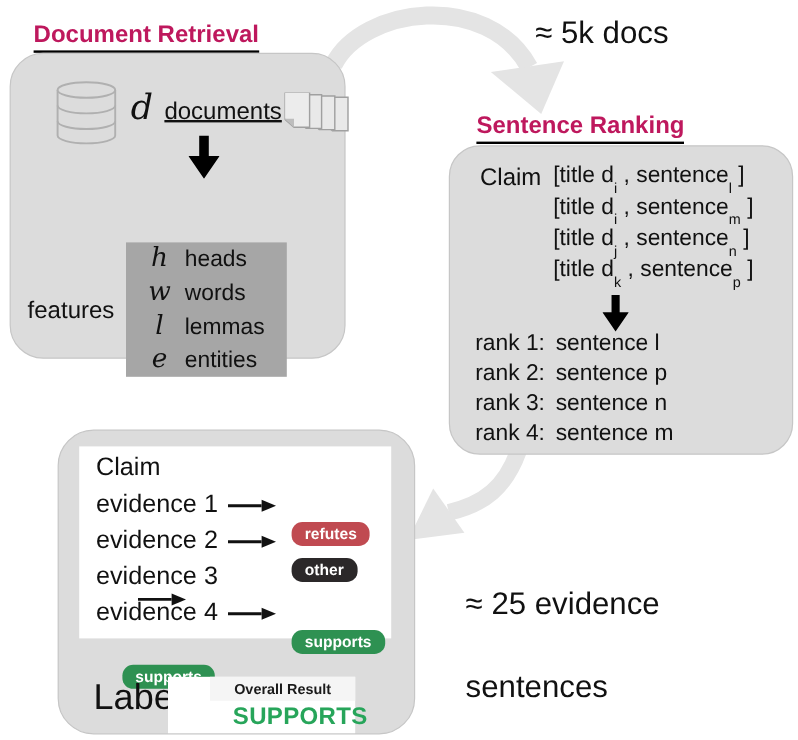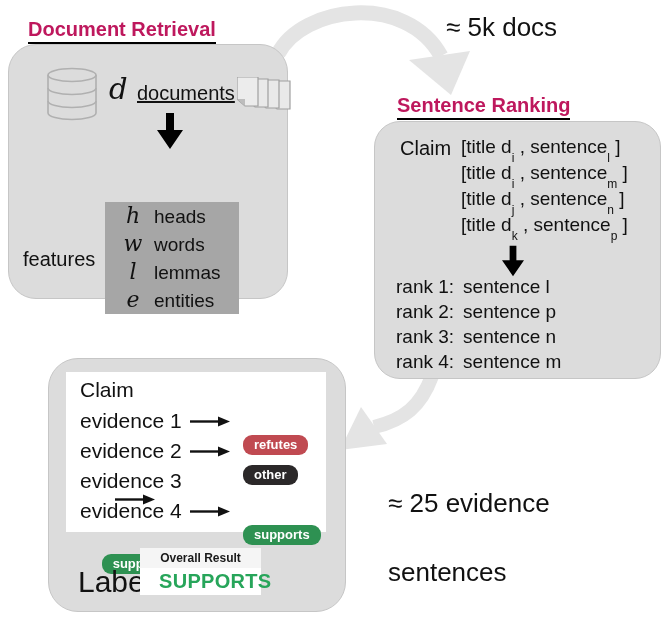--- a/index.html
+++ b/index.html
@@ -42,21 +42,21 @@
   .nli-panel{position:absolute;left:66px;top:372px;width:260px;height:160px;background:#ffffff;}
   .nli-claim{position:absolute;left:14px;top:6px;font-size:21px;}
   .ev-row{position:absolute;left:14px;display:flex;align-items:center;height:24px;}
   .ev-label{font-size:21px;width:108px;flex-shrink:0;}
   .ev-arrow{margin-left:2px;flex-shrink:0;}
   .badge{
     margin-left:13px;color:#fff;font-size:13px;font-weight:bold;
     padding:3px 11px;border-radius:9px;line-height:14px;white-space:nowrap;margin-top:48px;
   }
   .label-prefix{position:absolute;left:78px;top:565px;font-size:30px;text-align:center;}
-  .result-panel{position:absolute;left:140px;top:548px;width:121px;height:47px;background:#ffffff;}
+  .result-panel{position:absolute;left:140px;top:564px;width:121px;height:47px;background:#ffffff;padding-left:35px;}
   .result-header{height:20px;background:#f5f5f5;font-size:12px;font-weight:bold;text-align:center;line-height:20px;color:#1a1a1a;}
   .result-body{display:flex;align-items:center;padding-left:8px;height:27px;}
   .result-value{font-size:20px;font-weight:bold;color:#27a55a;margin-left:11px;letter-spacing:0.3px;}
 </style>
 </head>
 <body>
 
 <div class="canvas">
 
   <svg class="abs" style="left:0;top:0;" width="665" height="617" viewBox="0 0 665 617">

